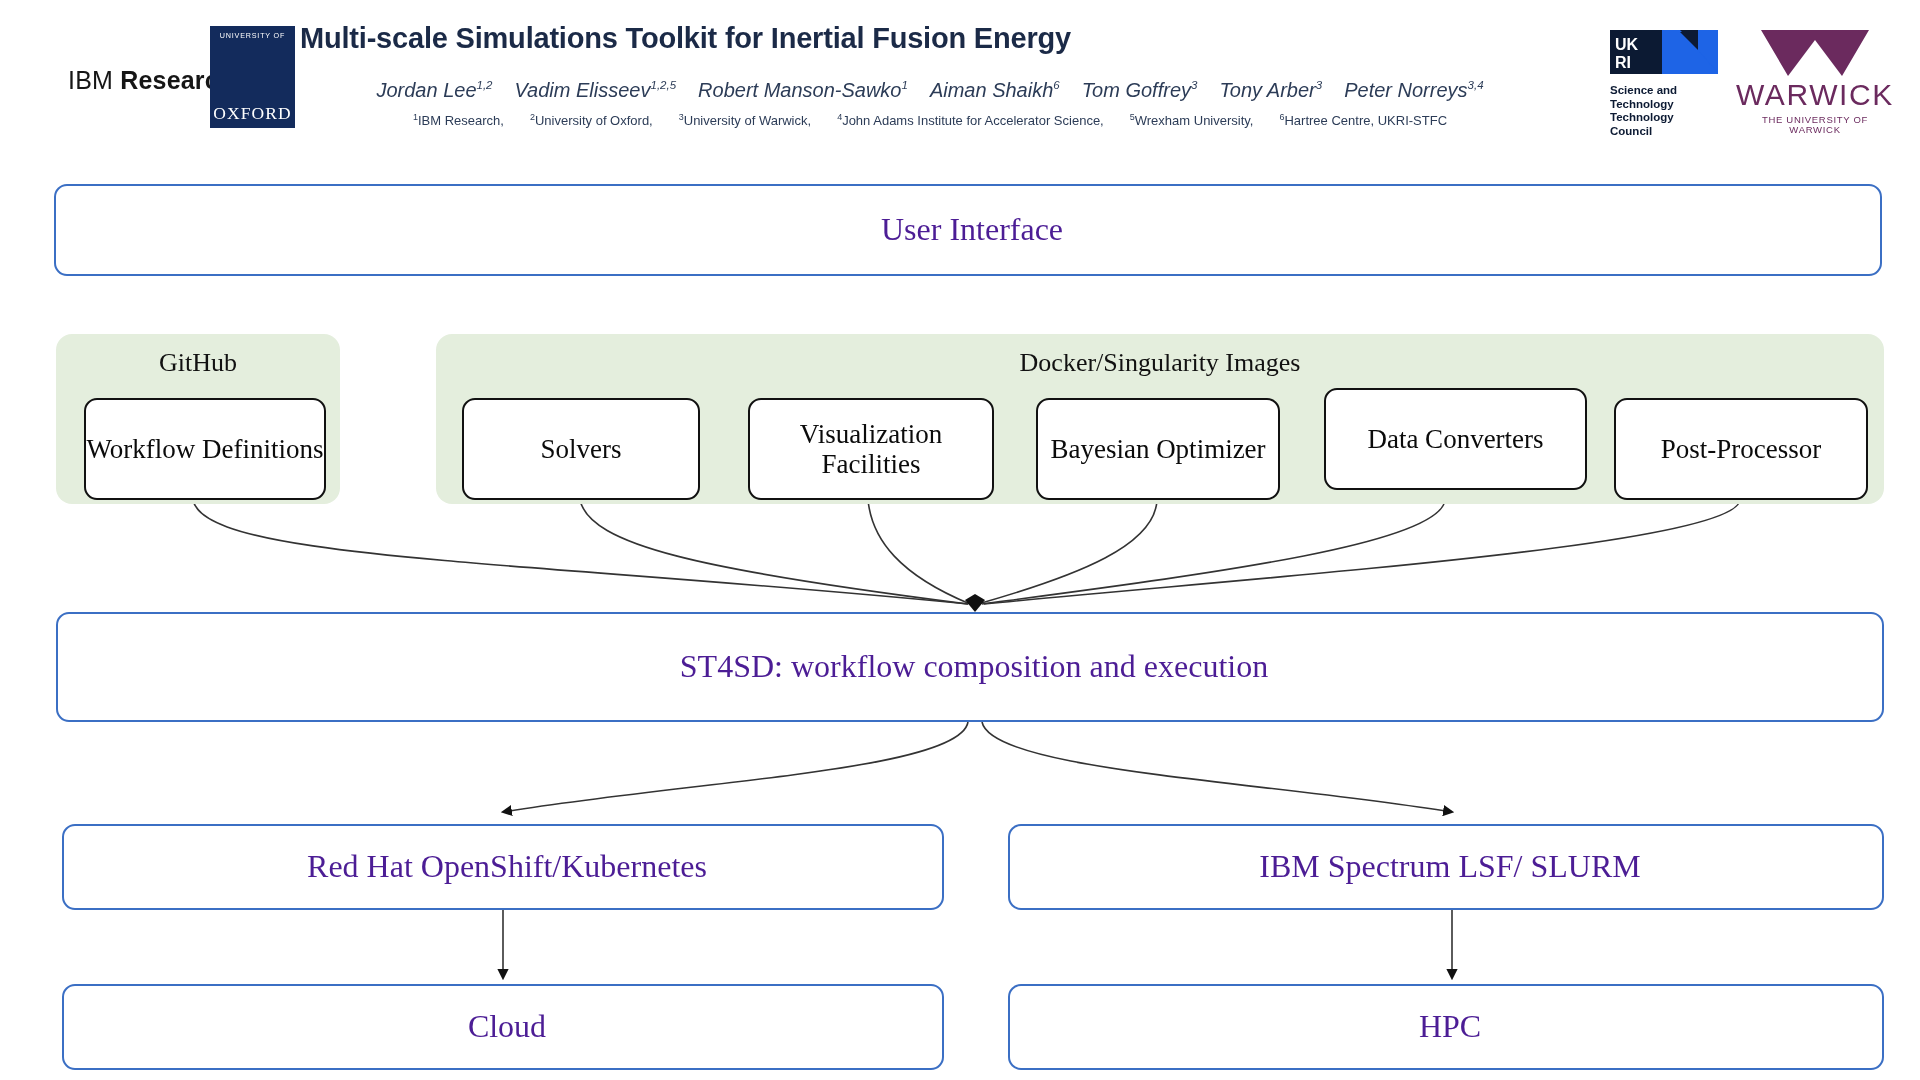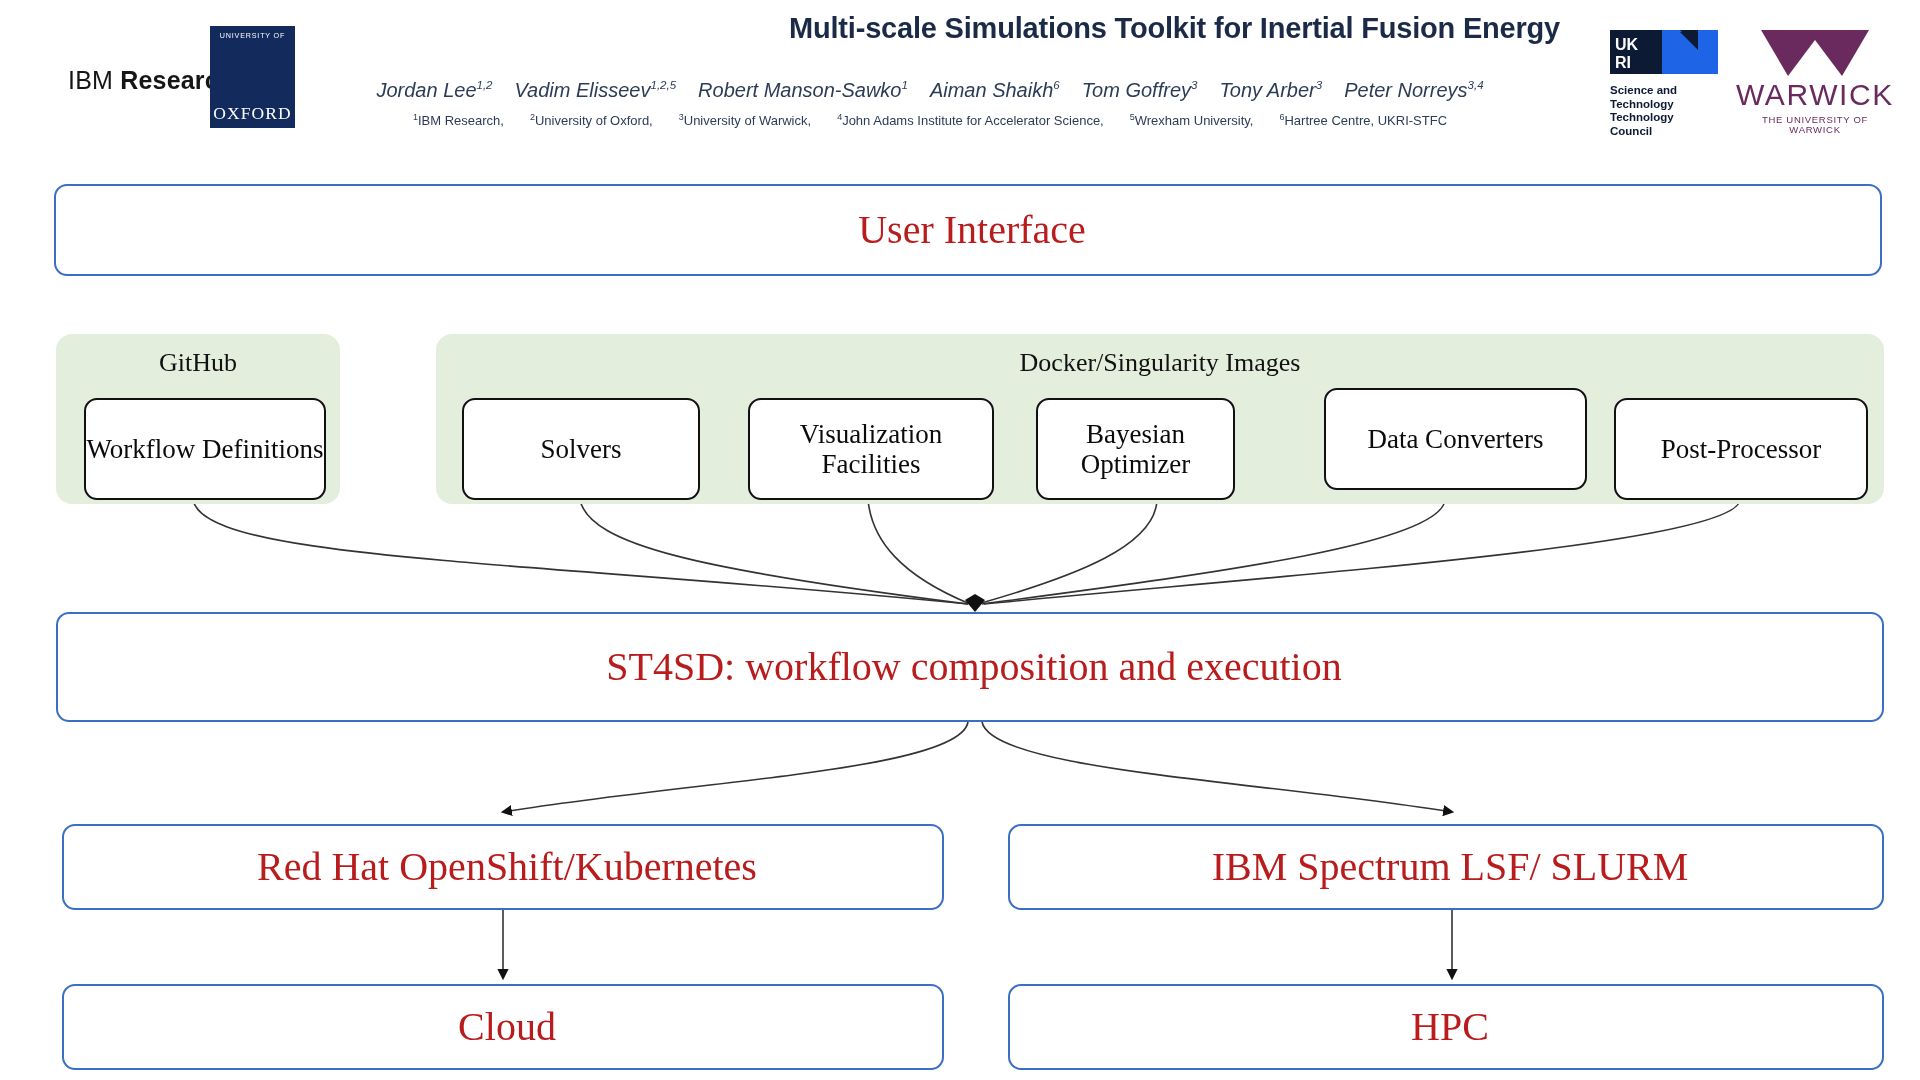--- a/index.html
+++ b/index.html
@@ -71,23 +71,23 @@
     font-size: 17.5px;
     color: #ffffff;
     letter-spacing: 1.1px;
     line-height: 1;
     margin-top: 48px;
   }
 
   .title {
     position: absolute;
     left: 300px;
-    top: 12px;
+    top: 22px;
     width: 1260px;
-    text-align: right;
+    text-align: left;
     font-family: "Liberation Sans", "DejaVu Sans", sans-serif;
     font-weight: 700;
     font-size: 29px;
     color: #1b2a47;
     letter-spacing: -0.2px;
     white-space: nowrap;
   }
 
   .authors {
     position: absolute;
@@ -180,22 +180,22 @@
     align-items: center;
     justify-content: center;
     text-align: center;
     line-height: 1.12;
   }
 
   .blue-box {
     border: 2.2px solid #3b6fc4;
     border-radius: 13px;
     background: #ffffff;
-    font-size: 40px;
-    color: #b91c1c;
+    font-size: 32px;
+    color: #4c1d95;
     padding-left: 8px;
   }
 
   .inner-box {
     border: 2.4px solid #111111;
     border-radius: 13px;
     background: #ffffff;
     font-size: 27px;
     color: #0b0b0b;
   }
@@ -338,21 +338,21 @@
   </div>
 
   <div class="node inner-box" style="left:462px; top:398px; width:238px; height:102px;">
     <span>Solvers</span>
   </div>
 
   <div class="node inner-box" style="left:748px; top:398px; width:246px; height:102px;">
     <span>Visualization Facilities</span>
   </div>
 
-  <div class="node inner-box" style="left:1036px; top:398px; width:199px; height:102px;">
+  <div class="node inner-box" style="left:1036px; top:398px; width:244px; height:102px;">
     <span>Bayesian Optimizer</span>
   </div>
 
   <div class="node inner-box" style="left:1324px; top:388px; width:263px; height:102px;">
     <span>Data Converters</span>
   </div>
 
   <div class="node inner-box" style="left:1614px; top:398px; width:254px; height:102px;">
     <span>Post-Processor</span>
   </div>

